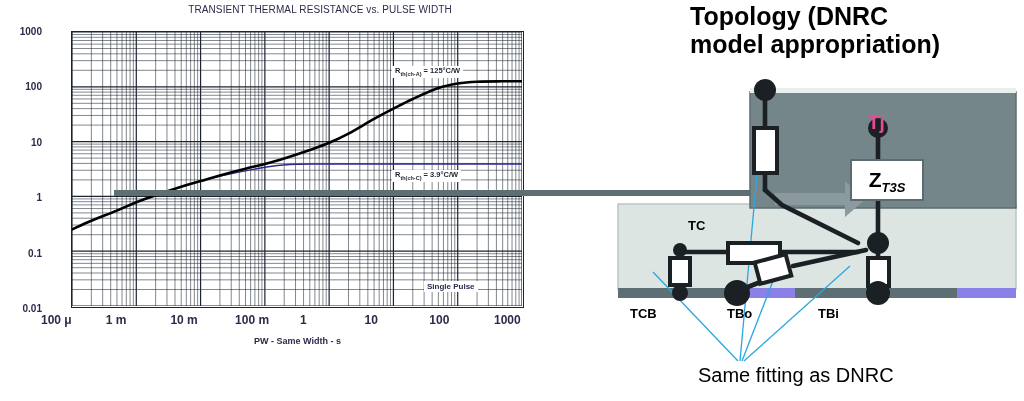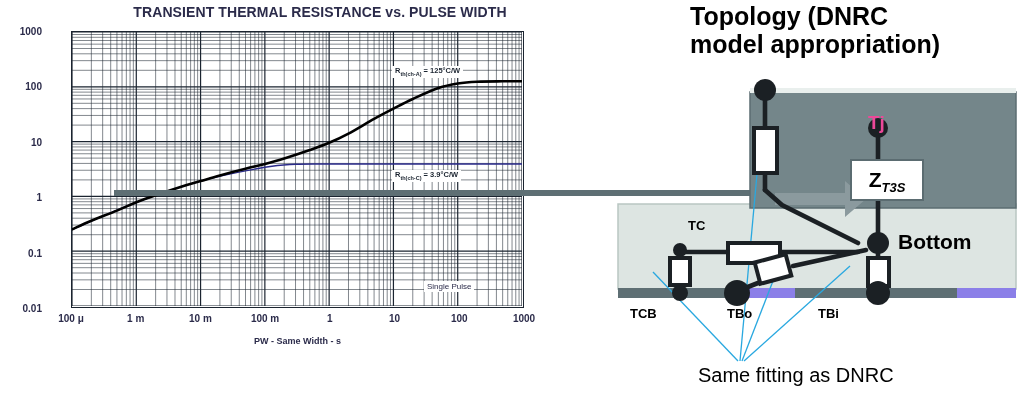--- a/index.html
+++ b/index.html
@@ -9,48 +9,48 @@
     font-family:"Liberation Sans", sans-serif;
     overflow:hidden;
     position:relative;
   }
   #root{position:absolute;inset:0;}
 
   
   .chart-panel{position:absolute;left:0;top:0;width:570px;height:401px;}
   .chart-title{
     position:absolute;left:110px;top:4px;width:420px;
-    text-align:center;font-size:14px;font-weight:bold;
+    text-align:center;font-size:10px;font-weight:normal;
     color:#2b2b4a;letter-spacing:.1px;
   }
   .plot-frame{
     position:absolute;left:71px;top:31px;width:453px;height:277px;
     border:1.6px solid #1b2430;background:#ffffff;box-sizing:border-box;
   }
   .plot-frame svg{display:block;}
   .xlab{
     position:absolute;left:71px;top:336px;width:453px;text-align:center;
     font-size:9px;color:#2b2b4a;font-weight:bold;
   }
   .ytick{
     position:absolute;right:528px;font-size:10px;color:#2b2b4a;
     text-align:right;width:60px;font-weight:bold;transform:translateY(-50%);
   }
   .xtick{
-    position:absolute;top:313px;font-size:10px;color:#2b2b4a;
-    text-align:center;width:60px;font-weight:bold;transform:translateX(-50%);
+    position:absolute;top:313px;font-size:12px;color:#2b2b4a;
+    text-align:left;width:60px;font-weight:bold;transform:translateX(-50%);
   }
   .anno{
     position:absolute;font-size:7.5px;color:#1b2430;background:#ffffff;
     padding:1px 3px;white-space:nowrap;font-weight:bold;line-height:1;
   }
   .anno sub{font-size:5.5px;}
   .singlepulse{
     position:absolute;left:424px;top:281px;font-size:8px;color:#2b2b4a;
-    background:#ffffff;padding:1px 3px;font-weight:normal;
+    background:#ffffff;padding:1px 3px;font-weight:bold;
   }
   
   .connector{
     position:absolute;left:114px;top:190px;width:640px;height:6px;
     background:#5e6f74;
   }
 
   
   .topo{position:absolute;left:570px;top:0;width:454px;height:401px;}
   .topo-title{
@@ -316,21 +316,20 @@
         <circle cx="308" cy="293" r="12"></circle>
       </g>
     </svg>
 
     <div class="z-box">
       <span>Z</span>
         <em>T3S</em>
     </div>
 
     <div class="n-label lbl-tj">Tj</div>
-    <div class="n-label lbl-bottom">Bottom</div>
     <div class="n-label lbl-tc">TC</div>
     <div class="n-label lbl-tcb">TCB</div>
     <div class="n-label lbl-tbo">TBo</div>
     <div class="n-label lbl-tbi">TBi</div>
 
     <div class="capt">Same fitting as DNRC</div>
   </div>
 
 </div>
 

